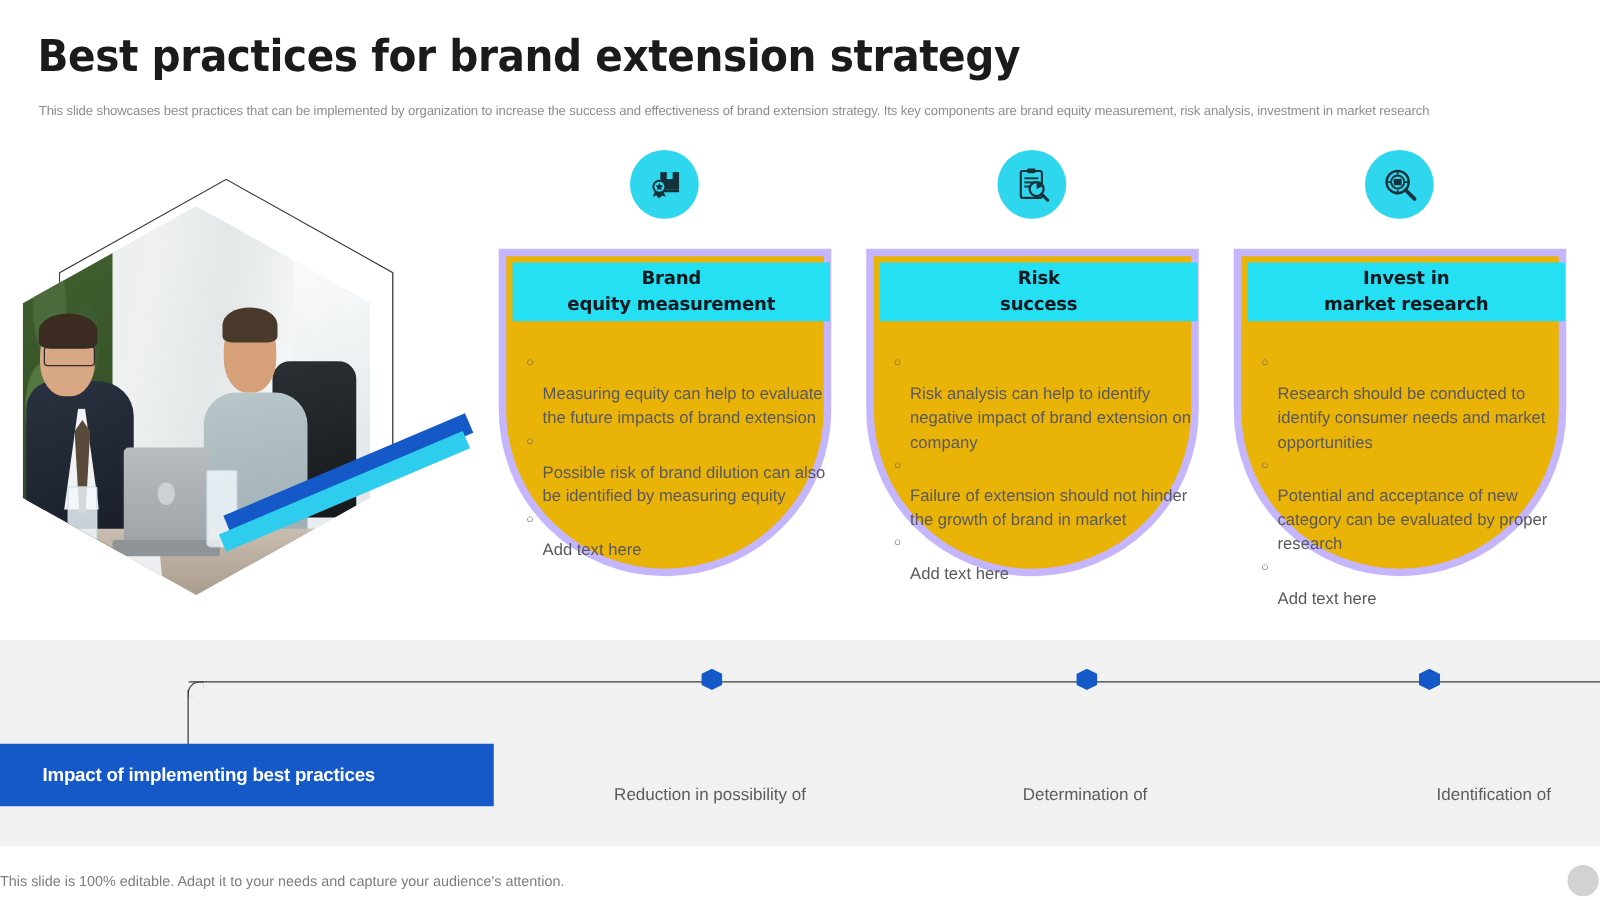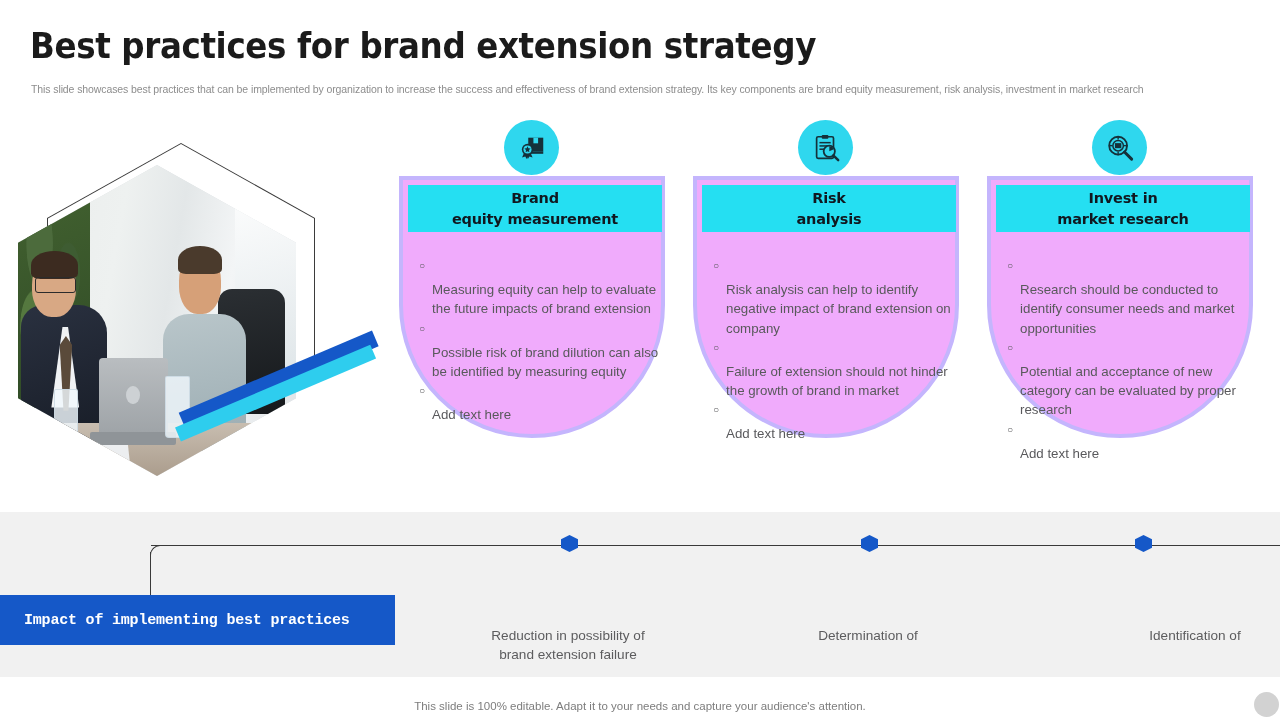--- a/index.html
+++ b/index.html
@@ -88,22 +88,22 @@
   .ph-gl2{position:absolute;left:53%;top:68%;width:8%;height:19%;background:rgba(240,248,252,.82);
     border:1px solid rgba(200,215,225,.8);border-radius:2px 2px 4px 4px;}
   .ph-paper{position:absolute;left:18%;bottom:2%;width:22%;height:9%;background:#eceef0;transform:rotate(-6deg);}
 
   .stripe{position:absolute;transform:rotate(-23deg);transform-origin:left center;}
   .stripe-blue{left:182px;top:412px;width:210px;height:17px;background:#1558C8;}
   .stripe-cyan{left:178px;top:427px;width:212px;height:15px;background:#2ECDEE;}
 
   
   .card{
-    position:absolute;top:176px;width:266px;height:262px;
-    background:#f0abfc;border:4px solid #c4b5fd;
+    position:absolute;top:199px;width:266px;height:262px;
+    background:#eab308;border:6px solid #c4b5fd;
     border-radius:0 0 133px 133px;
     box-sizing:border-box;
   }
   .card-1{left:399px;}
   .card-2{left:693px;}
   .card-3{left:987px;}
   .card-head{
     position:absolute;left:5px;top:5px;width:254px;height:47px;
     background:#25DFF2;
     display:flex;flex-direction:column;align-items:center;justify-content:center;
@@ -143,26 +143,26 @@
     font-size:13.6px;color:#5c5c5e;line-height:19px;margin-top:32px;}
   .lb-1{left:438px;}
   .lb-2{left:738px;}
   .lb-3{left:1065px;}
 
   .impact-box{
     position:absolute;left:0px;top:595px;width:395px;height:50px;background:#1558C8;
     display:flex;align-items:center;
   }
   .impact-text{
-    margin-left:24px;font-family:Liberation Mono, monospace;font-weight:bold;
+    margin-left:34px;font-family:Liberation Sans, sans-serif;font-weight:bold;
     font-size:15px;color:#ffffff;letter-spacing:-0.2px;
   }
 
   
-  .footer{position:absolute;left:0;top:700px;width:1280px;text-align:center;
+  .footer{position:absolute;left:0;top:700px;width:1280px;text-align:left;
     font-size:11.5px;color:#7d7d7d;}
   .corner-dot{position:absolute;left:1254px;top:692px;width:25px;height:25px;
     border-radius:50%;background:#d2d2d2;}
 </style>
 </head>
 <body>
 
 <div class="slide">
 
   <div class="title">Best practices for brand extension strategy</div>
@@ -252,21 +252,21 @@
       <div class="bullet-row">
         <span class="bullet-dot">○</span>
         <span class="bullet-txt">Add text here</span>
       </div>
     </div>
   </div>
 
   <div class="card card-2">
     <div class="card-head">
       <span>Risk</span>
-      <span>analysis</span>
+      <span>success</span>
     </div>
     <div class="card-body">
       <div class="bullet-row">
         <span class="bullet-dot">○</span>
         <span class="bullet-txt">Risk analysis can help to identify negative impact of brand extension on company</span>
       </div>
       <div class="bullet-row">
         <span class="bullet-dot">○</span>
         <span class="bullet-txt">Failure of extension should not hinder the growth of brand in market</span>
       </div>
@@ -302,21 +302,20 @@
   <div class="tl-corner"></div>
   <div class="tl-line"></div>
   <div class="tl-stem"></div>
 
   <div class="node nd-1"></div>
   <div class="node nd-2"></div>
   <div class="node nd-3"></div>
 
   <div class="tl-label lb-1">
     <div>Reduction in possibility of</div>
-    <div>brand extension failure</div>
   </div>
   <div class="tl-label lb-2">
     <div>Determination of</div>
   </div>
   <div class="tl-label lb-3">
     <div>Identification of</div>
   </div>
 
   <div class="impact-box">
     <span class="impact-text">Impact of implementing best practices</span>

